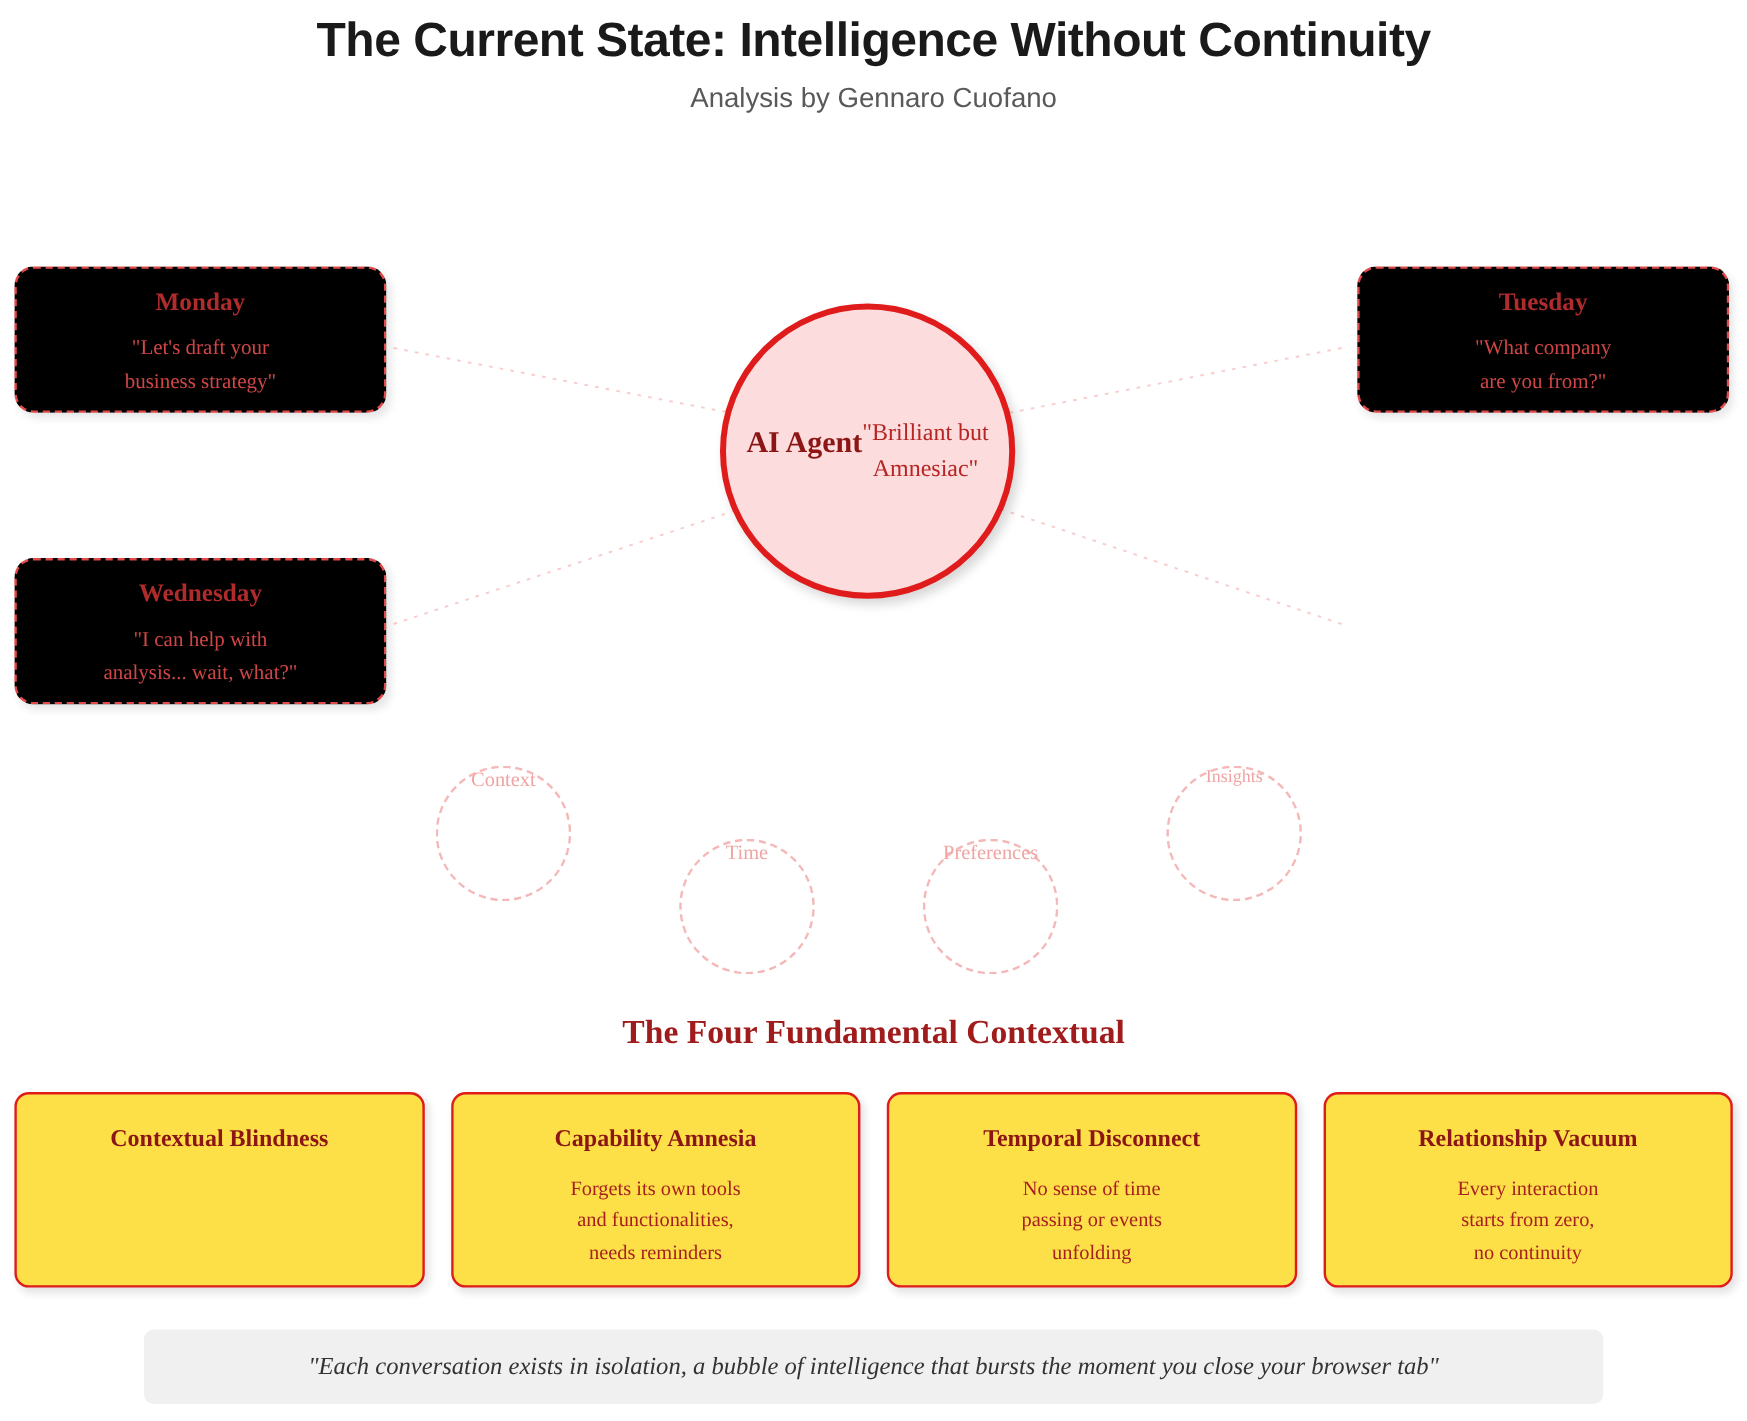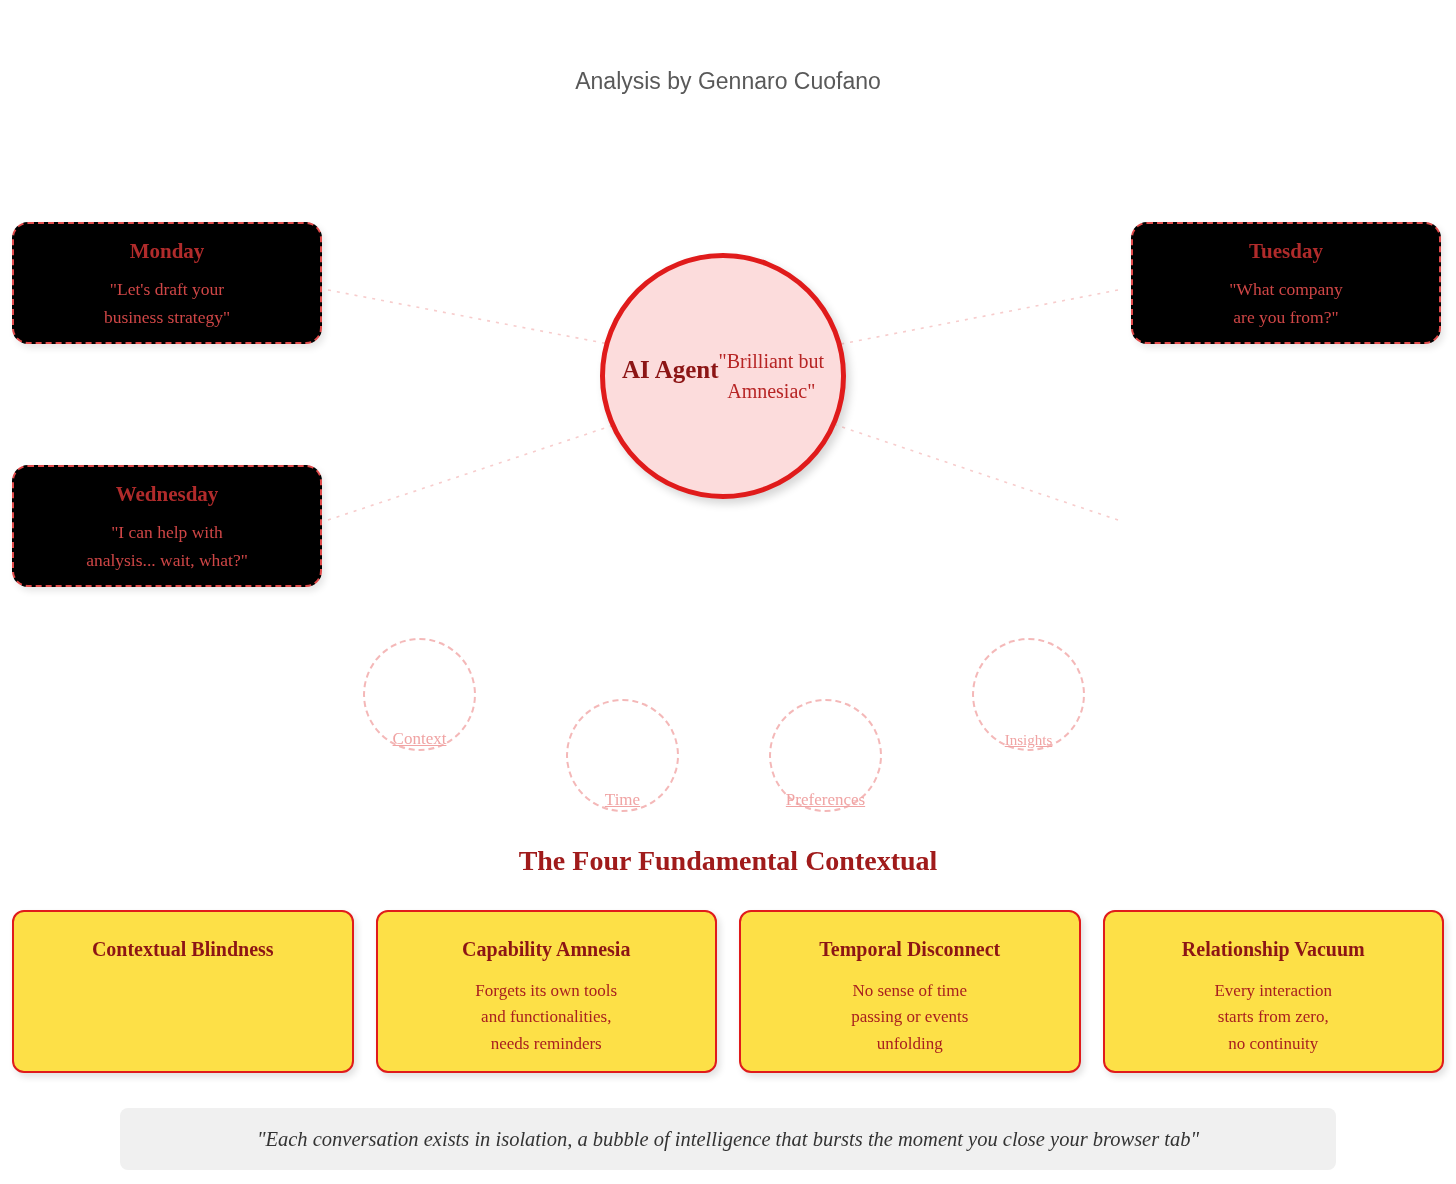--- a/index.html
+++ b/index.html
@@ -119,25 +119,24 @@
   }
 
   
   .ghost {
     position: absolute;
     box-sizing: border-box;
     border: 2px dashed #f4b8b8;
     border-radius: 50%;
     background: transparent;
     display: flex;
-    align-items: flex-end;
+    align-items: flex-start;
     justify-content: center;
     font-family: "Liberation Serif", serif;
     color: #f0a3a3;
-    text-decoration: underline;
   }
   #ghost-context     { left: 363px; top: 638px; width: 113px; height: 113px; font-size: 17px; }
   #ghost-time        { left: 566px; top: 699px; width: 113px; height: 113px; font-size: 17px; }
   #ghost-preferences { left: 769px; top: 699px; width: 113px; height: 113px; font-size: 17px; }
   #ghost-insights    { left: 972px; top: 638px; width: 113px; height: 113px; font-size: 15px; }
 
   
   .constraints-title {
     position: absolute;
     top: 845px;
@@ -214,20 +213,21 @@
 
   <svg class="lines" viewBox="0 0 1456 1184">
     <g stroke="#f7cccc" stroke-width="1.6" stroke-dasharray="3 6" fill="none">
       <line x1="328" y1="290" x2="614" y2="345"></line>
       <line x1="1118" y1="290" x2="836" y2="345"></line>
       <line x1="328" y1="520" x2="614" y2="425"></line>
       <line x1="1118" y1="520" x2="836" y2="425"></line>
     </g>
   </svg>
 
+  <div class="title">The Current State: Intelligence Without Continuity</div>
   <div class="subtitle">Analysis by Gennaro Cuofano</div>
 
   <div class="day-box" id="box-monday">
     <div class="day-title">Monday</div>
     <div class="day-quote">
       <div>"Let's draft your</div>
       <div>business strategy"</div>
     </div>
   </div>
 

